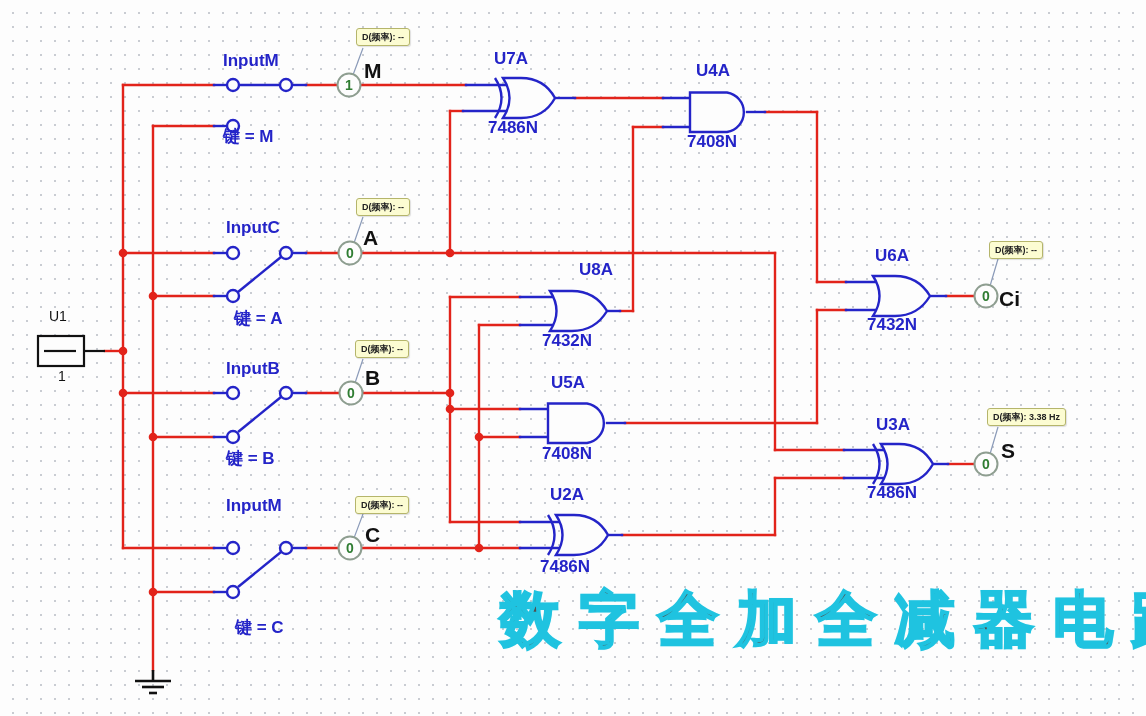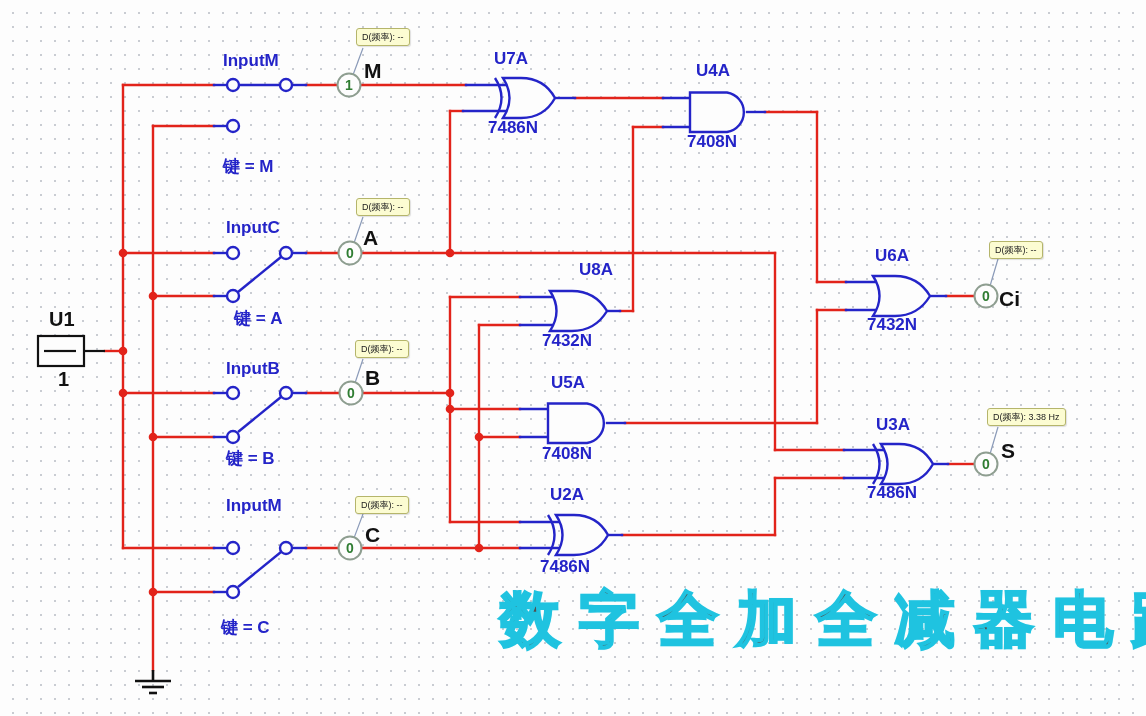--- a/index.html
+++ b/index.html
@@ -5,26 +5,26 @@
   html,body{margin:0;padding:0;background:#fff;}
   #stage{position:relative;width:1146px;height:716px;overflow:hidden;
     font-family:"Liberation Sans","DejaVu Sans",sans-serif;
     background-color:#fdfdfd;
     background-image:radial-gradient(circle,#c9ccd2 0.9px,transparent 1.1px);
     background-size:14px 14px;background-position:6px 6px;}
   #circuit-svg{position:absolute;left:0;top:0;}
   .lbl{position:absolute;white-space:nowrap;line-height:1.05;}
   .lbl-blue{color:#2424c8;font-weight:bold;font-size:17px;}
   .lbl-black{color:#111;font-weight:bold;font-size:21px;}
-  .lbl-ref{color:#111;font-weight:bold;font-size:20px;}
+  .lbl-ref{color:#111;font-weight:normal;font-size:14px;}
   .probe-val{position:absolute;width:24px;text-align:center;color:#2f7d32;
     font-weight:bold;font-size:14px;}
   .tooltip{position:absolute;background:#fcfcd2;border:1px solid #b5b56b;
     border-radius:3px;font-size:9px;color:#222;padding:2px 5px 1px 5px;
-    box-shadow:1px 1px 1px rgba(0,0,0,0.12);white-space:nowrap;}
+    box-shadow:1px 1px 1px rgba(0,0,0,0.12);white-space:nowrap;font-weight:bold;}
   .title{position:absolute;left:500px;top:580px;font-size:60px;font-weight:bold;
     letter-spacing:19px;color:#515151;white-space:nowrap;
     -webkit-text-stroke:2.4px #1fc3e0;
     text-shadow:0 0 2px #7adef0,0 0 1px #25c9e3;}
 </style>
 </head>
 <body>
 
 <div id="stage">
 
@@ -210,27 +210,27 @@
     <circle cx="349" cy="85" r="11.5"></circle>
     <circle cx="350" cy="253" r="11.5"></circle>
     <circle cx="351" cy="393" r="11.5"></circle>
     <circle cx="350" cy="548" r="11.5"></circle>
     <circle cx="986" cy="296" r="11.5"></circle>
     <circle cx="986" cy="464" r="11.5"></circle>
   </g>
 </svg>
 
 <div class="lbl lbl-blue" style="left:223px;top:52px">InputM</div>
-<div class="lbl lbl-blue" style="left:223px;top:158px">键 = M</div>
+<div class="lbl lbl-blue" style="left:223px;top:128px">键 = M</div>
 <div class="lbl lbl-blue" style="left:226px;top:219px">InputC</div>
 <div class="lbl lbl-blue" style="left:234px;top:310px">键 = A</div>
 <div class="lbl lbl-blue" style="left:226px;top:360px">InputB</div>
 <div class="lbl lbl-blue" style="left:226px;top:450px">键 = B</div>
 <div class="lbl lbl-blue" style="left:226px;top:497px">InputM</div>
-<div class="lbl lbl-blue" style="left:221px;top:619px">键 = C</div>
+<div class="lbl lbl-blue" style="left:235px;top:619px">键 = C</div>
 
 <div class="lbl lbl-ref" style="left:49px;top:309px">U1</div>
 <div class="lbl lbl-ref" style="left:58px;top:369px">1</div>
 
 <div class="lbl lbl-blue" style="left:494px;top:50px">U7A</div>
 <div class="lbl lbl-blue" style="left:488px;top:119px">7486N</div>
 <div class="lbl lbl-blue" style="left:696px;top:62px">U4A</div>
 <div class="lbl lbl-blue" style="left:687px;top:133px">7408N</div>
 <div class="lbl lbl-blue" style="left:579px;top:261px">U8A</div>
 <div class="lbl lbl-blue" style="left:542px;top:332px">7432N</div>

